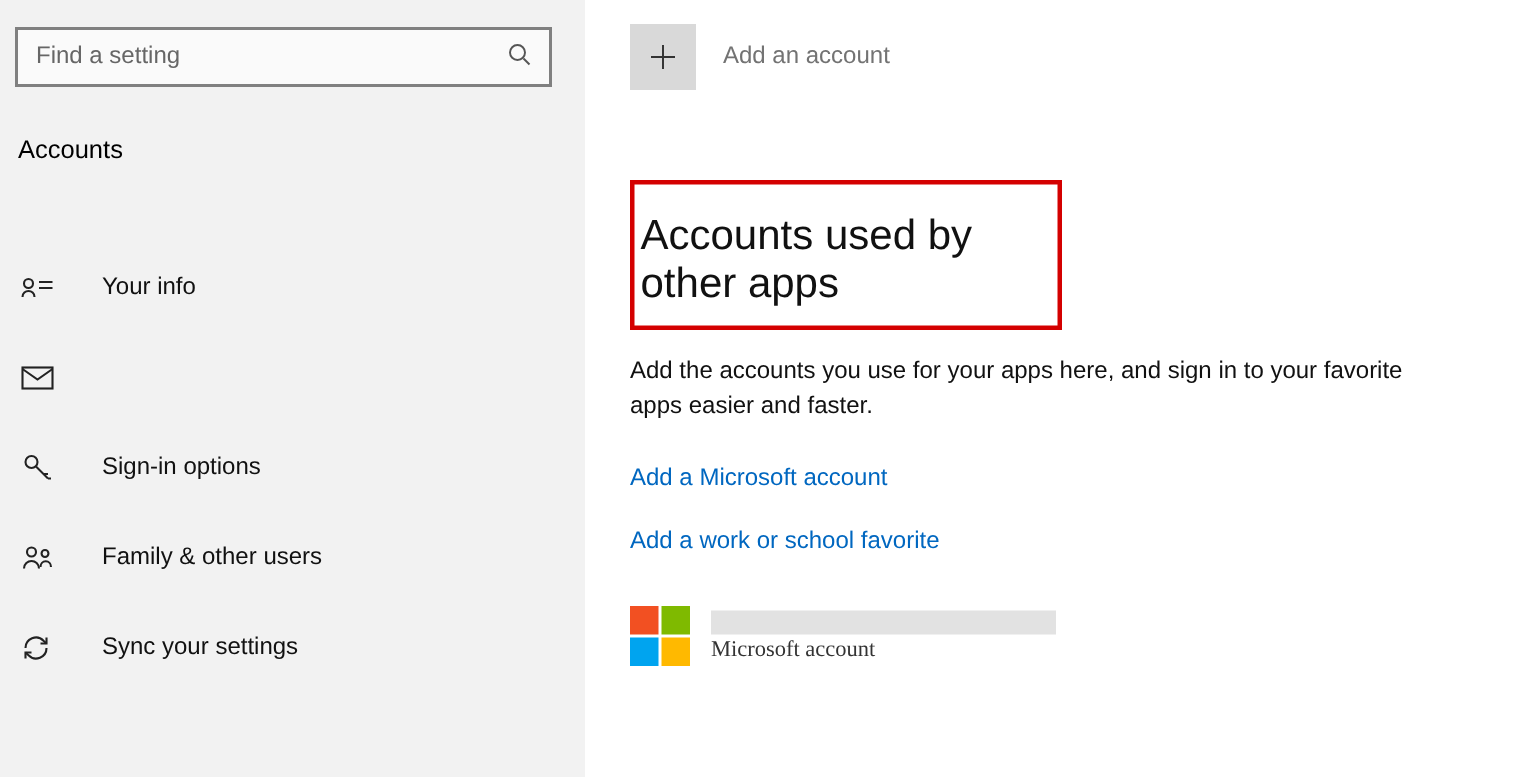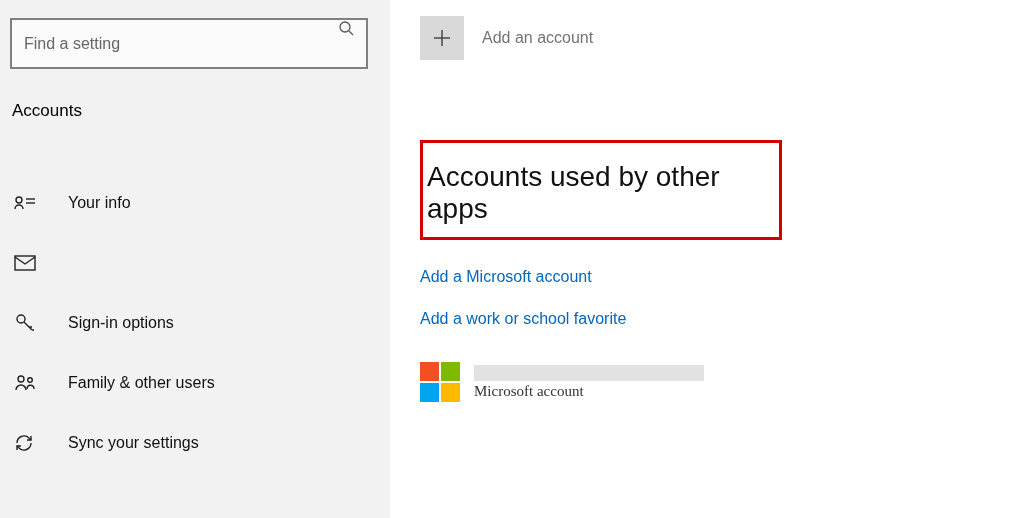--- a/index.html
+++ b/index.html
@@ -13,22 +13,23 @@
     }
     .sidebar {
       width: 390px;
       background: #f2f2f2;
       padding: 18px 10px 10px 10px;
     }
     .search-wrap {
       border: 2px solid #808080;
       background: #fafafa;
       width: 358px;
-      height: 51px;
-      display: flex;
+      height: 40px;
+      display: flex;
+      align-items: center;
       padding: 0 12px;
     }
     .search-input {
       flex: 1;
       border: none;
       background: transparent;
       font-size: 16px;
       color: #555;
       outline: none;
     }
@@ -80,23 +81,23 @@
       justify-content: center;
       cursor: pointer;
     }
     .add-tile svg { display:block; }
     .add-label {
       font-size: 16px;
       color: #737373;
     }
     .highlight-box {
       border: 3px solid #d40000;
-      width: 362px;
+      width: 288px;
       padding: 18px 8px 12px 4px;
-      margin-top: 80px;
+      margin-top: 60px;
     }
     .heading {
       font-size: 28px;
       font-weight: 400;
       color: #111;
     }
     .desc {
       font-size: 16px;
       color: #111;
       margin-top: 16px;
@@ -222,20 +223,21 @@
         </svg>
       </span>
     </div>
     <span class="add-label">Add an account</span>
   </div>
 
   <div class="highlight-box">
     <div class="heading">Accounts used by other apps</div>
   </div>
 
+  <div class="desc">Add the accounts you use for your apps here, and sign in to your favorite apps easier and faster.</div>
 
   <a class="link first">Add a Microsoft account</a>
   <a class="link second">Add a work or school favorite</a>
 
   <div class="account-row">
     <div class="ms-logo">
       <div class="sq r"></div>
         <div class="sq g"></div>
         <div class="sq b"></div>
         <div class="sq y"></div>

